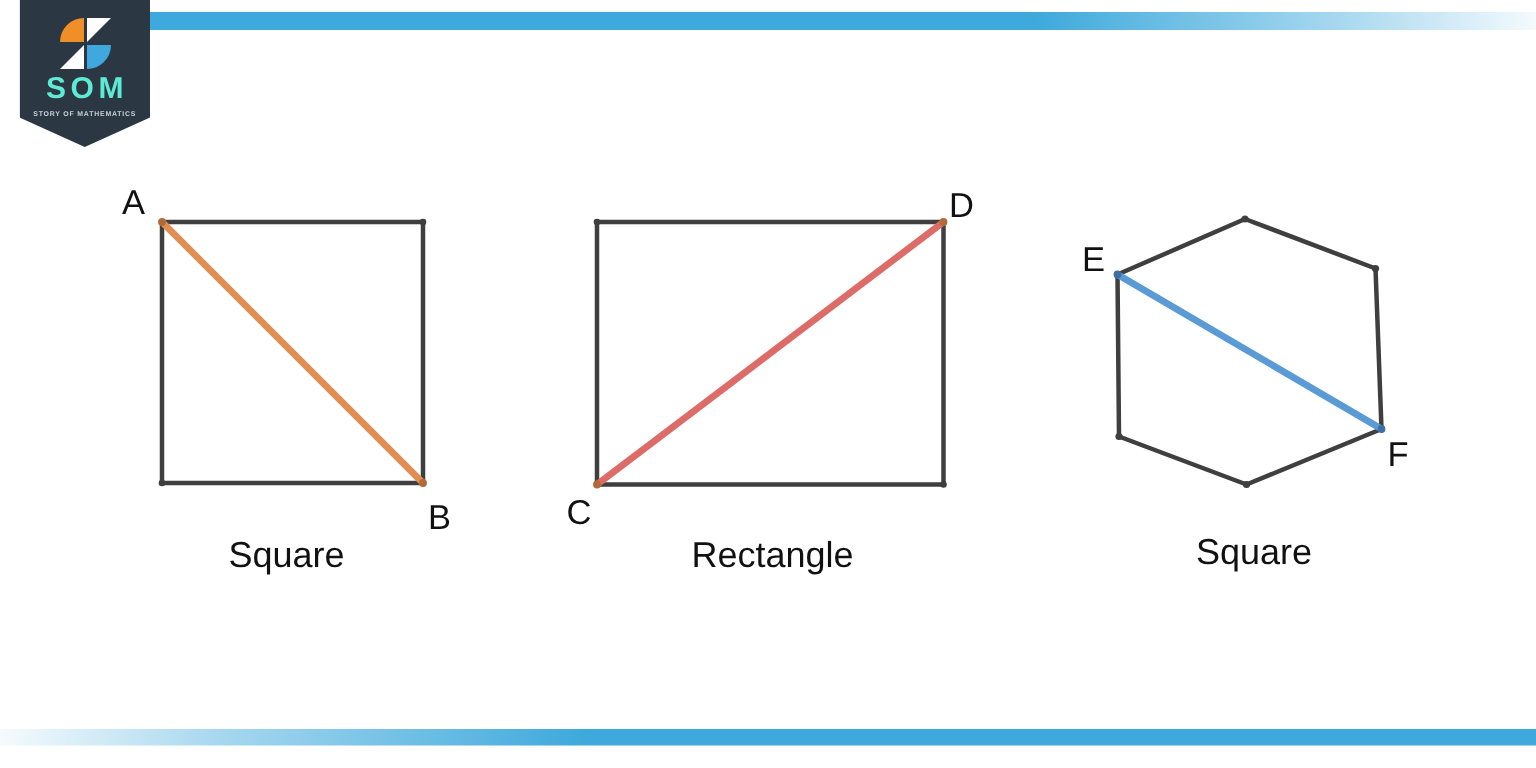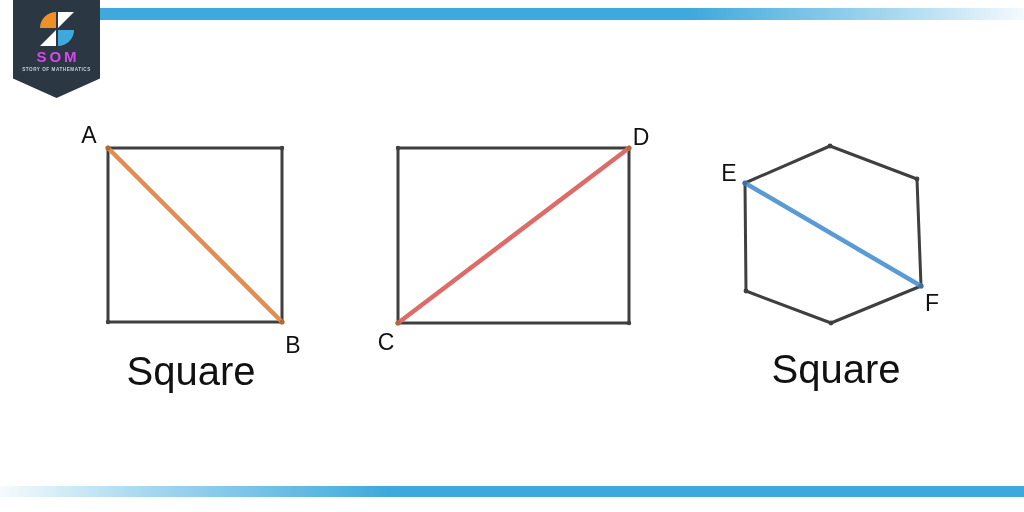--- a/index.html
+++ b/index.html
@@ -23,37 +23,37 @@
   
   .banner{
     position:absolute;left:13px;top:0;width:87px;height:98px;
     background:#2B3743;
     clip-path:polygon(0 0,100% 0,100% 80%,50% 100%,0 80%);
     z-index:3;
     display:flex;flex-direction:column;align-items:center;
   }
   .logo-icon{margin-top:11px;}
   .brand{
-    color:#d946ef;font-size:15px;font-weight:700;
+    color:#5eead4;font-size:20px;font-weight:700;
     letter-spacing:3px;margin-top:1px;text-indent:3px;
   }
   .tagline{
     color:#c9d2d8;font-size:4.6px;font-weight:700;
     letter-spacing:0.55px;margin-top:2px;white-space:nowrap;
   }
   
   .shapes{position:absolute;left:0;top:0;}
   
   .vlabel{
     position:absolute;transform:translate(-50%,-50%);
     font-size:23px;color:#111111;line-height:1;
   }
   .shape-name{
     position:absolute;transform:translate(-50%,-50%);
-    font-size:40px;color:#111111;line-height:1;
+    font-size:24px;color:#111111;line-height:1;
   }
 </style>
 </head>
 <body>
 
 <div class="stage">
 
   <div class="stripe top"></div>
   <div class="stripe bottom"></div>
 
@@ -101,15 +101,16 @@
   </svg>
 
   <div class="vlabel" style="left:89px;top:135px;">A</div>
   <div class="vlabel" style="left:293px;top:345px;">B</div>
   <div class="vlabel" style="left:386px;top:342px;">C</div>
   <div class="vlabel" style="left:641px;top:137px;">D</div>
   <div class="vlabel" style="left:729px;top:173px;">E</div>
   <div class="vlabel" style="left:932px;top:303px;">F</div>
 
   <div class="shape-name" style="left:191px;top:371px;">Square</div>
+  <div class="shape-name" style="left:515px;top:371px;">Rectangle</div>
   <div class="shape-name" style="left:836px;top:369px;">Square</div>
 
 </div>
 
 </body></html>

